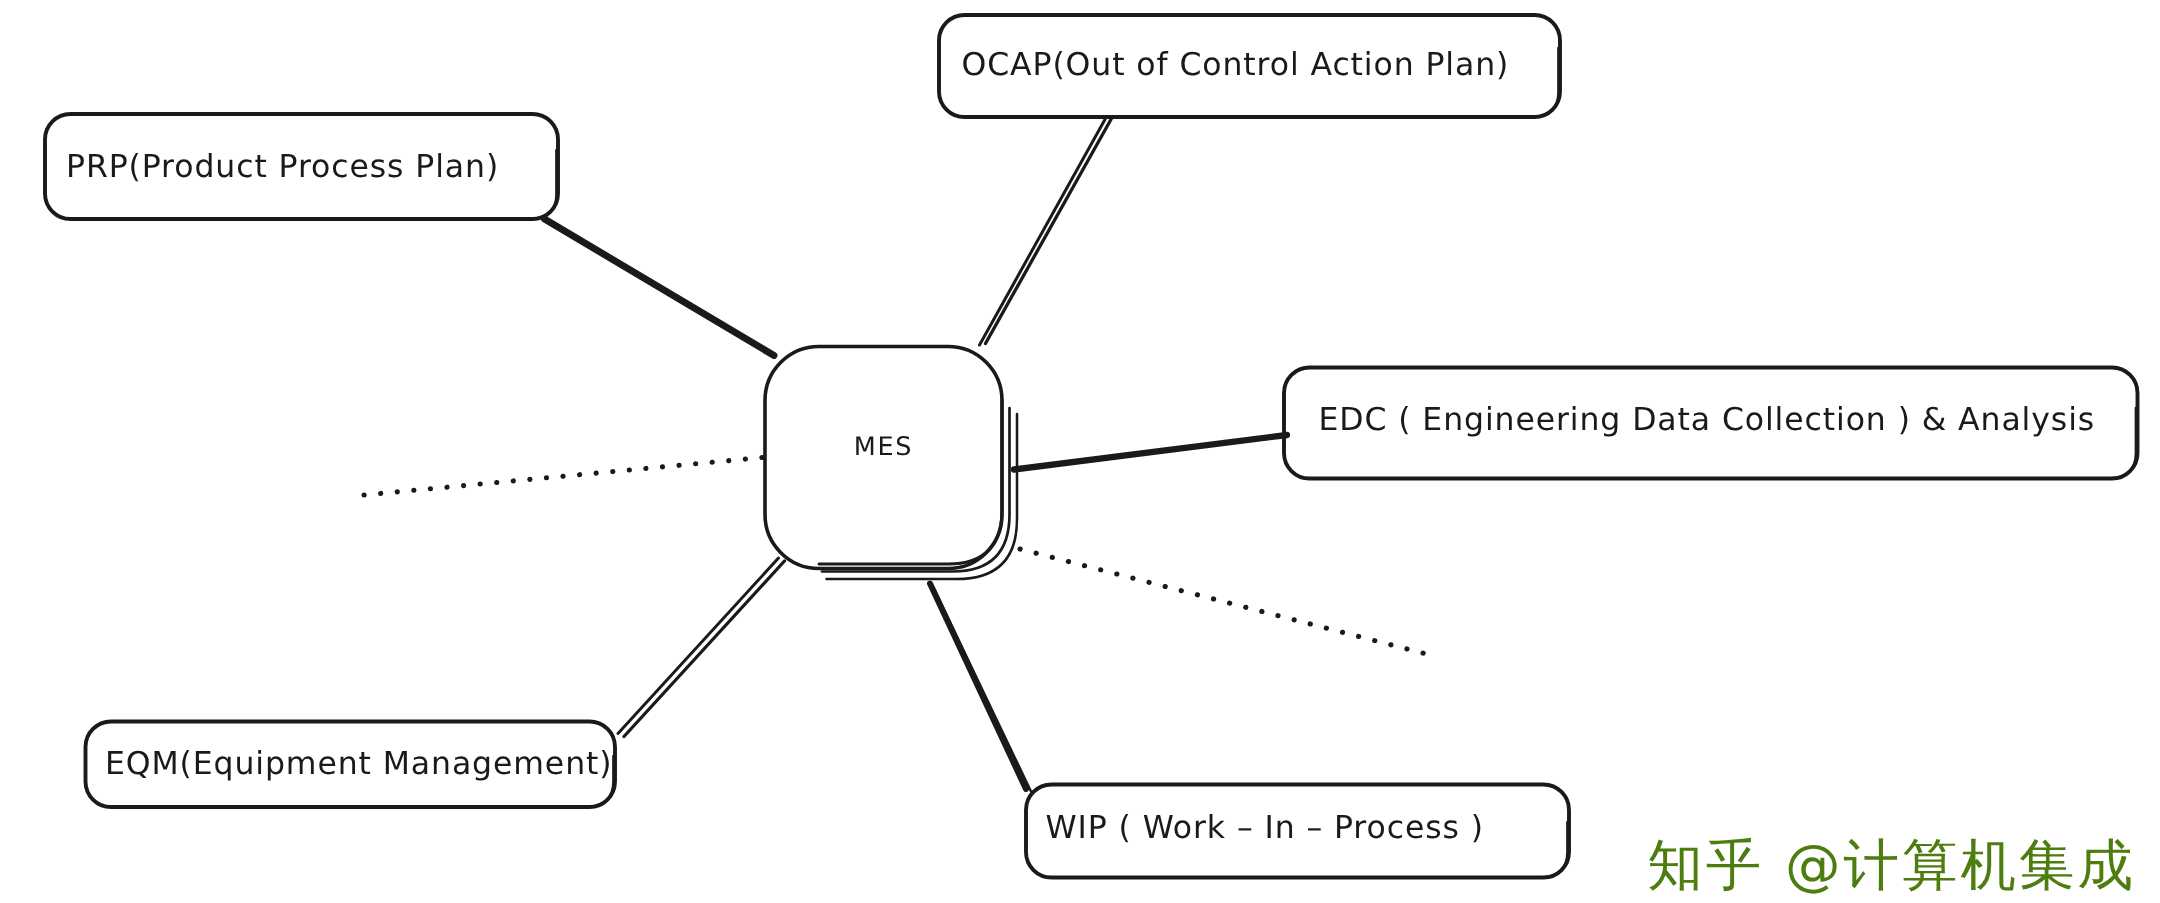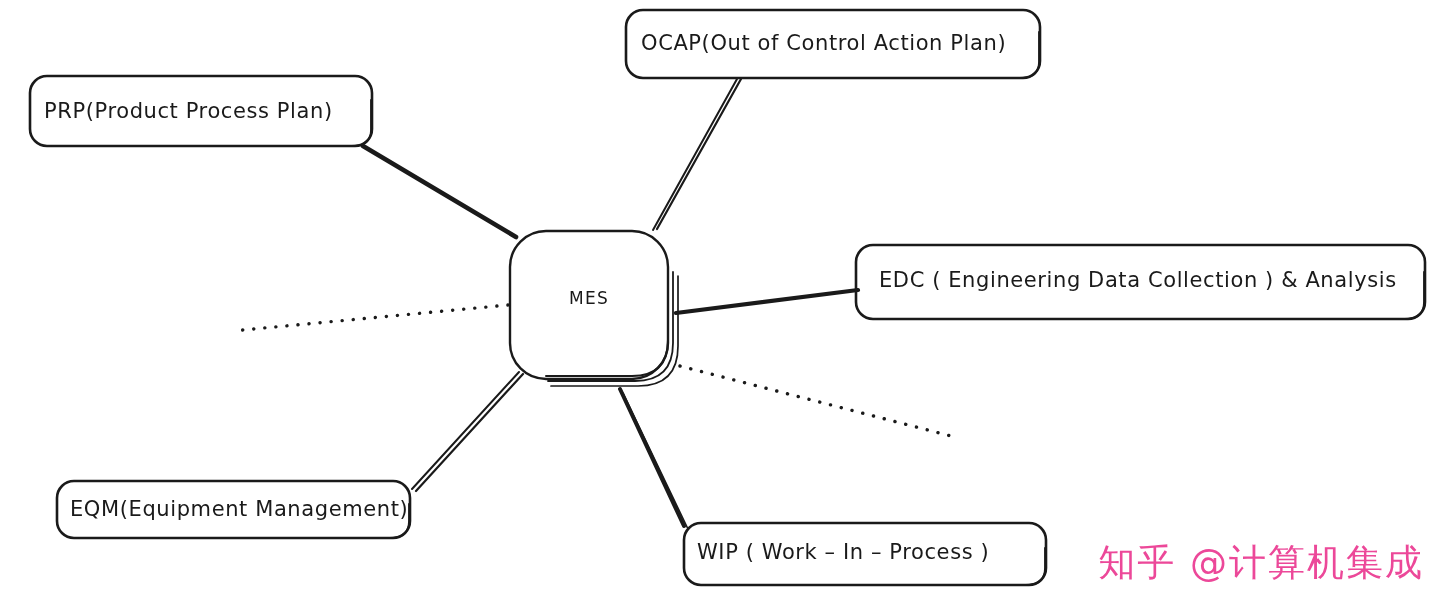--- a/index.html
+++ b/index.html
@@ -32,24 +32,24 @@
     font-family: "DejaVu Sans", sans-serif;
     font-size: 17px;
     letter-spacing: 1.2px;
     fill: #1a1a1a;
     dominant-baseline: middle;
     text-anchor: middle;
   }
   .watermark {
     position: absolute;
     right: 16px;
-    bottom: 14px;
+    bottom: 0;
     font-family: "DejaVu Sans", sans-serif;
     font-size: 37px;
-    color: #ec4899;
+    color: #4d7c0f;
     letter-spacing: 2px;
     white-space: nowrap;
     user-select: none;
     margin-top: 32px;
   }
   .sketch-stroke {
     fill: none;
     stroke: #1a1a1a;
     stroke-linecap: round;
     stroke-linejoin: round;

